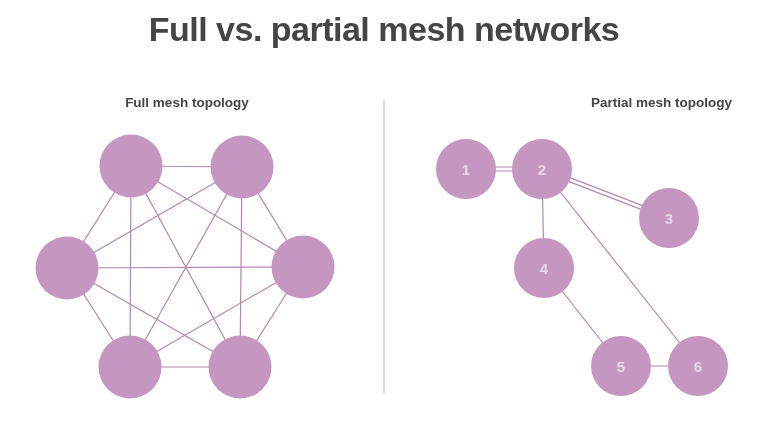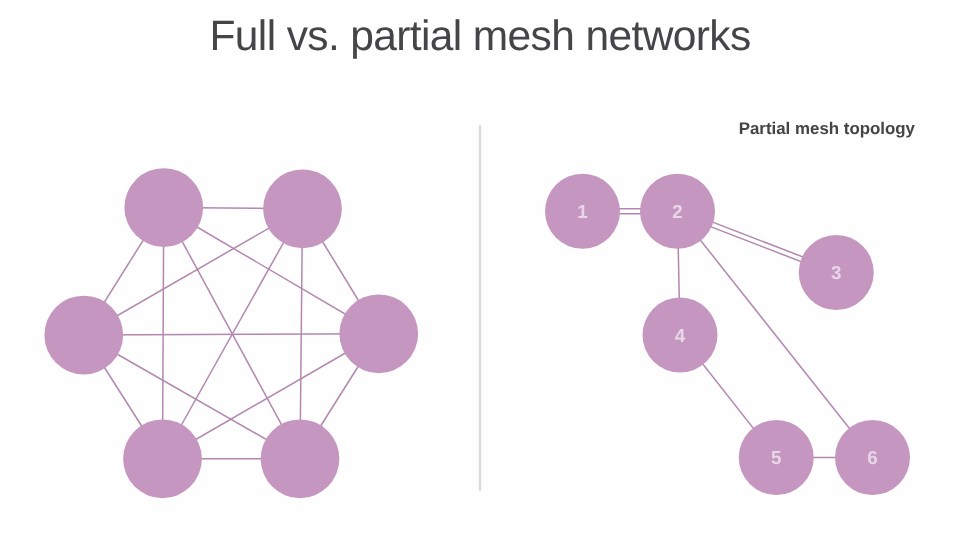--- a/index.html
+++ b/index.html
@@ -12,21 +12,21 @@
     font-family: "Liberation Sans", sans-serif;
     overflow: hidden;
   }
   .main-title {
     position: absolute;
     top: 10px;
     left: 0;
     width: 768px;
     text-align: center;
     font-size: 34px;
-    font-weight: 400;
+    font-weight: 700;
     letter-spacing: -0.5px;
     color: var(--heading, #454547);
     margin: 0;
   }
   .panel-heading {
     position: absolute;
     top: 95px;
     width: 300px;
     text-align: center;
     font-size: 13.5px;
@@ -65,20 +65,21 @@
     font-weight: 600;
     text-anchor: middle;
   }
 </style>
 </head>
 <body>
 
 <div class="stage">
   <h1 class="main-title">Full vs. partial mesh networks</h1>
 
+  <div class="panel-heading left">Full mesh topology</div>
 
   <div class="panel-heading right">Partial mesh topology</div>
 
   <div class="divider"></div>
 
   <svg id="diagram-svg" class="diagram-svg" viewBox="0 0 768 446">
       <g>
         <line x1="131" y1="166" x2="242" y2="167" class="edge"></line>
         <line x1="131" y1="166" x2="67" y2="268" class="edge"></line>
         <line x1="131" y1="166" x2="303" y2="267" class="edge"></line>

